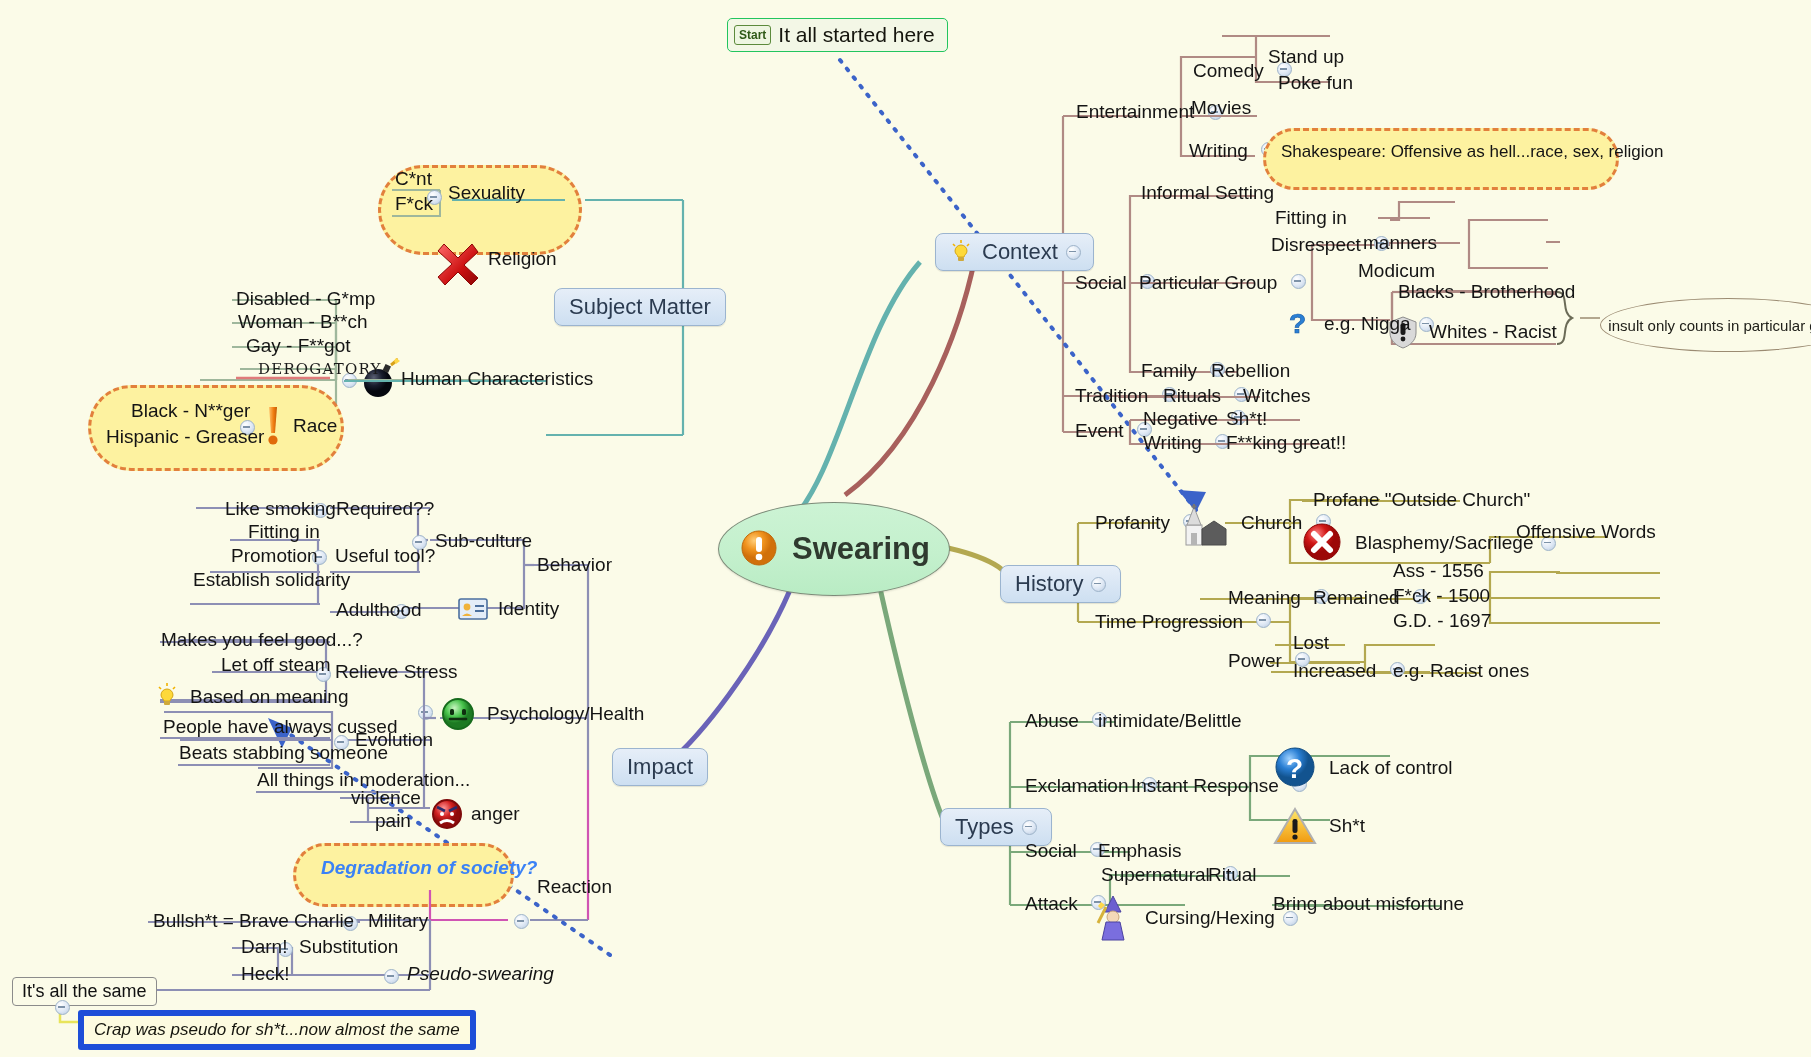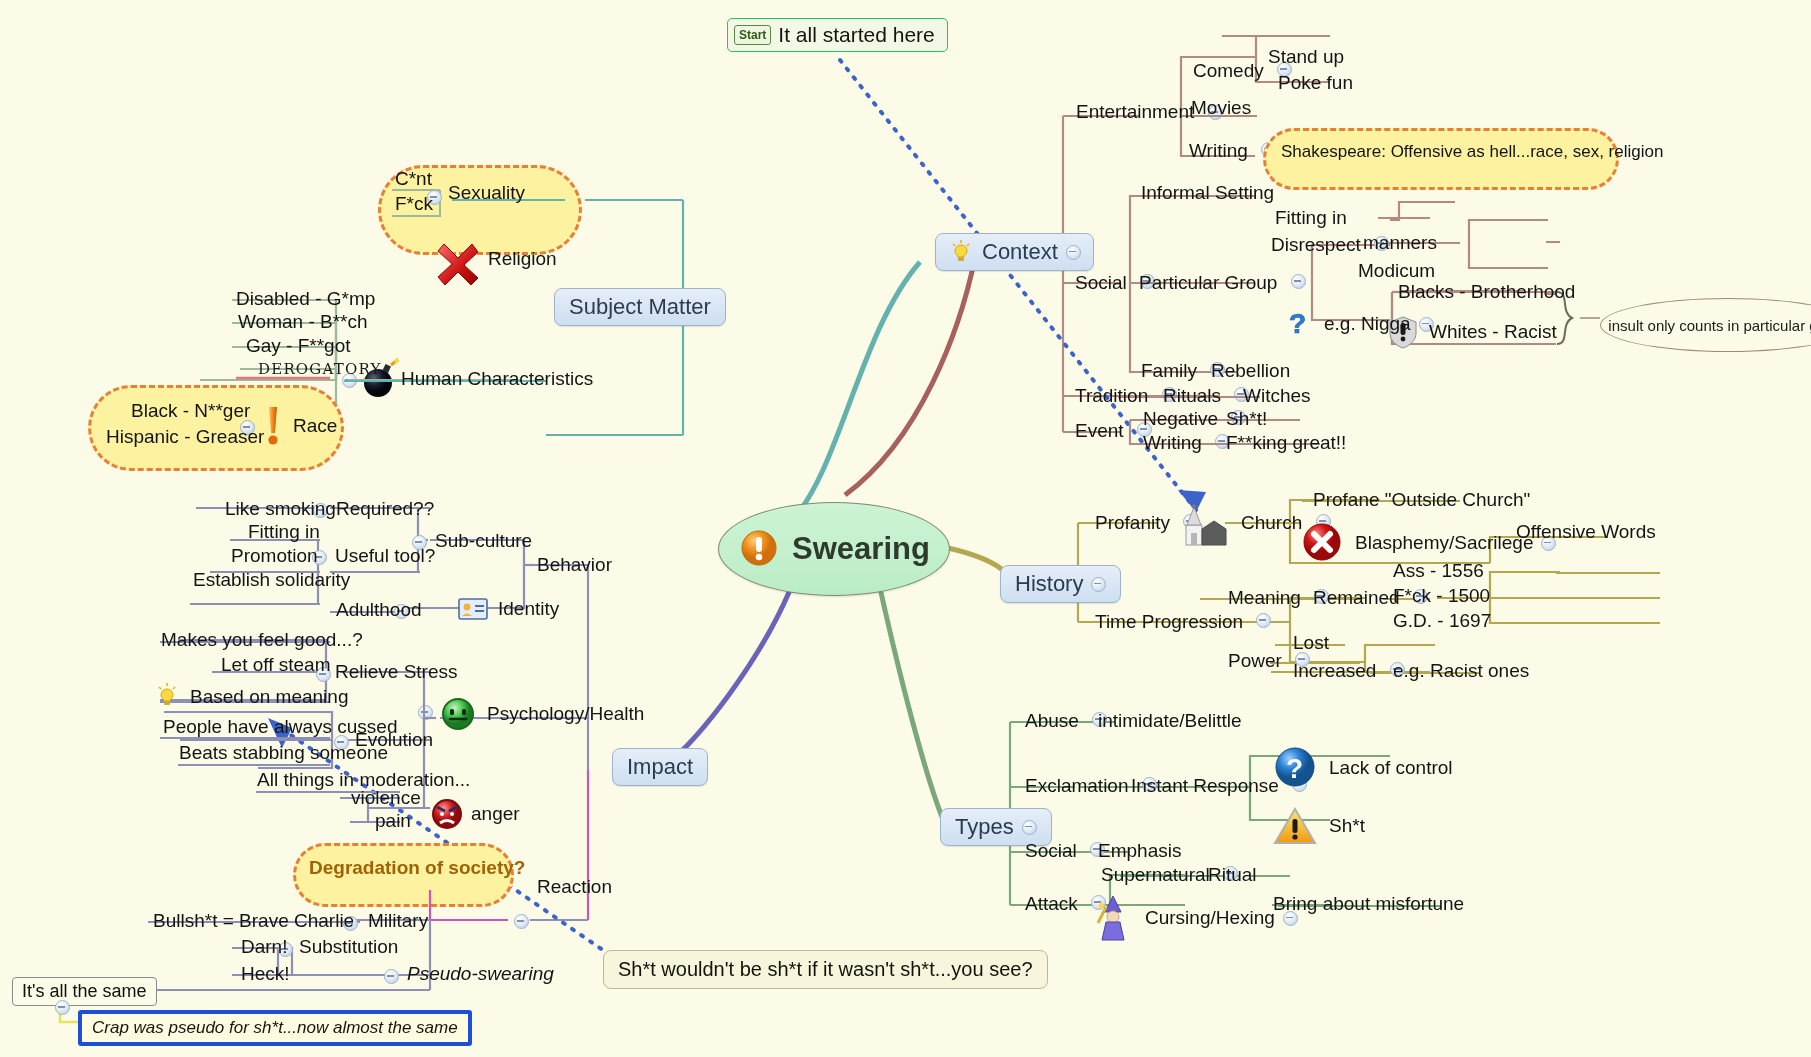--- a/index.html
+++ b/index.html
@@ -55,21 +55,21 @@
   
   .ellipse-note{
     position:absolute;border:1px solid #9b8b72;border-radius:50%;
     background:#fbfbe8;font-size:15px;color:#20201a;
     display:flex;align-items:center;justify-content:center;
     padding:6px 14px;white-space:nowrap;
   }
 
   
   .note{
-    position:absolute;background:#fdfbe0;border:4px solid #1d4ed8;
+    position:absolute;background:#fdfbe0;border:6px solid #1d4ed8;
     border-radius:3px;padding:4px 10px;font-size:17px;font-style:italic;color:#16160f;
     white-space:nowrap;
   }
   .note-plain{
     position:absolute;background:#f7f6dd;border:1px solid #b9b99a;
     border-radius:8px;padding:7px 14px;font-size:20px;color:#13130c;white-space:nowrap;
   }
   .boxed{
     position:absolute;background:#fbfbe8;border:1.5px solid #8b8b8b;
     border-radius:4px;padding:3px 9px;font-size:18px;color:#111;white-space:nowrap;
@@ -165,21 +165,20 @@
     </svg>
   </span>
   <span class="txt">Swearing</span>
 </div>
 
 <div class="start-box" style="left:727px;top:18px;">
   <span class="start-badge">Start</span>
   <span>It all started here</span>
 </div>
 
-<div class="note-plain" style="left:603px;top:950px;">Sh*t wouldn't be sh*t if it wasn't sh*t...you see?</div>
 
 <div class="main-topic" style="left:935px;top:233px;">
   <span class="ico">
     <svg width="26" height="26" viewBox="0 0 26 26">
       <path d="M13 6 a6 6 0 0 1 6 6 c0 3-3 4-3 6 h-6 c0-2-3-3-3-6 a6 6 0 0 1 6-6z" fill="#fdd93a" stroke="#d6a616"></path>
       <rect x="10" y="18" width="6" height="4" rx="1" fill="#cfa93a"></rect>
       <g stroke="#f2b200" stroke-width="1.6">
             <path d="M13 1v3M5 5l2 2M21 5l-2 2"></path>
           </g>
     </svg>
@@ -838,21 +837,21 @@
 </div>
 <div class="sub" style="left:372px;top:810px;">
   <span class="lbl">pain</span>
 </div>
 
 <div class="sub" style="left:534px;top:876px;">
   <span class="lbl">Reaction</span>
 </div>
 <span class="coll" style="position:absolute;left:514px;top:914px;"></span>
 <div class="cloud" style="left:293px;top:843px;width:215px;height:58px;"></div>
-<div class="sub" style="left:306px;top:857px;z-index:3;font-weight:bold;color:#a16207;">
+<div class="sub" style="left:318px;top:857px;z-index:3;font-weight:bold;color:#3b82f6;font-style:italic;">
   <span class="lbl" style="background:transparent;">Degradation  of  society?</span>
 </div>
 <svg class="wires">
   <path d="M508 920 L 430 920 L 430 890" stroke="#d054b3" stroke-width="2.2" fill="none"></path>
   <path d="M430 920 L 430 975" stroke="#8d8fb4" stroke-width="2.2" fill="none"></path>
   <path d="M430 920 L 350 920" stroke="#8d8fb4" stroke-width="2.2" fill="none"></path>
   <path d="M430 975 L 350 975" stroke="#8d8fb4" stroke-width="2.2" fill="none"></path>
   <path d="M350 920 L 350 948" stroke="#8d8fb4" stroke-width="0" fill="none"></path>
   <path d="M148 922 L 360 922" stroke="#8d8fb4" stroke-width="2" fill="none"></path>
   <path d="M290 975 L 430 975" stroke="#8d8fb4" stroke-width="2" fill="none"></path>

